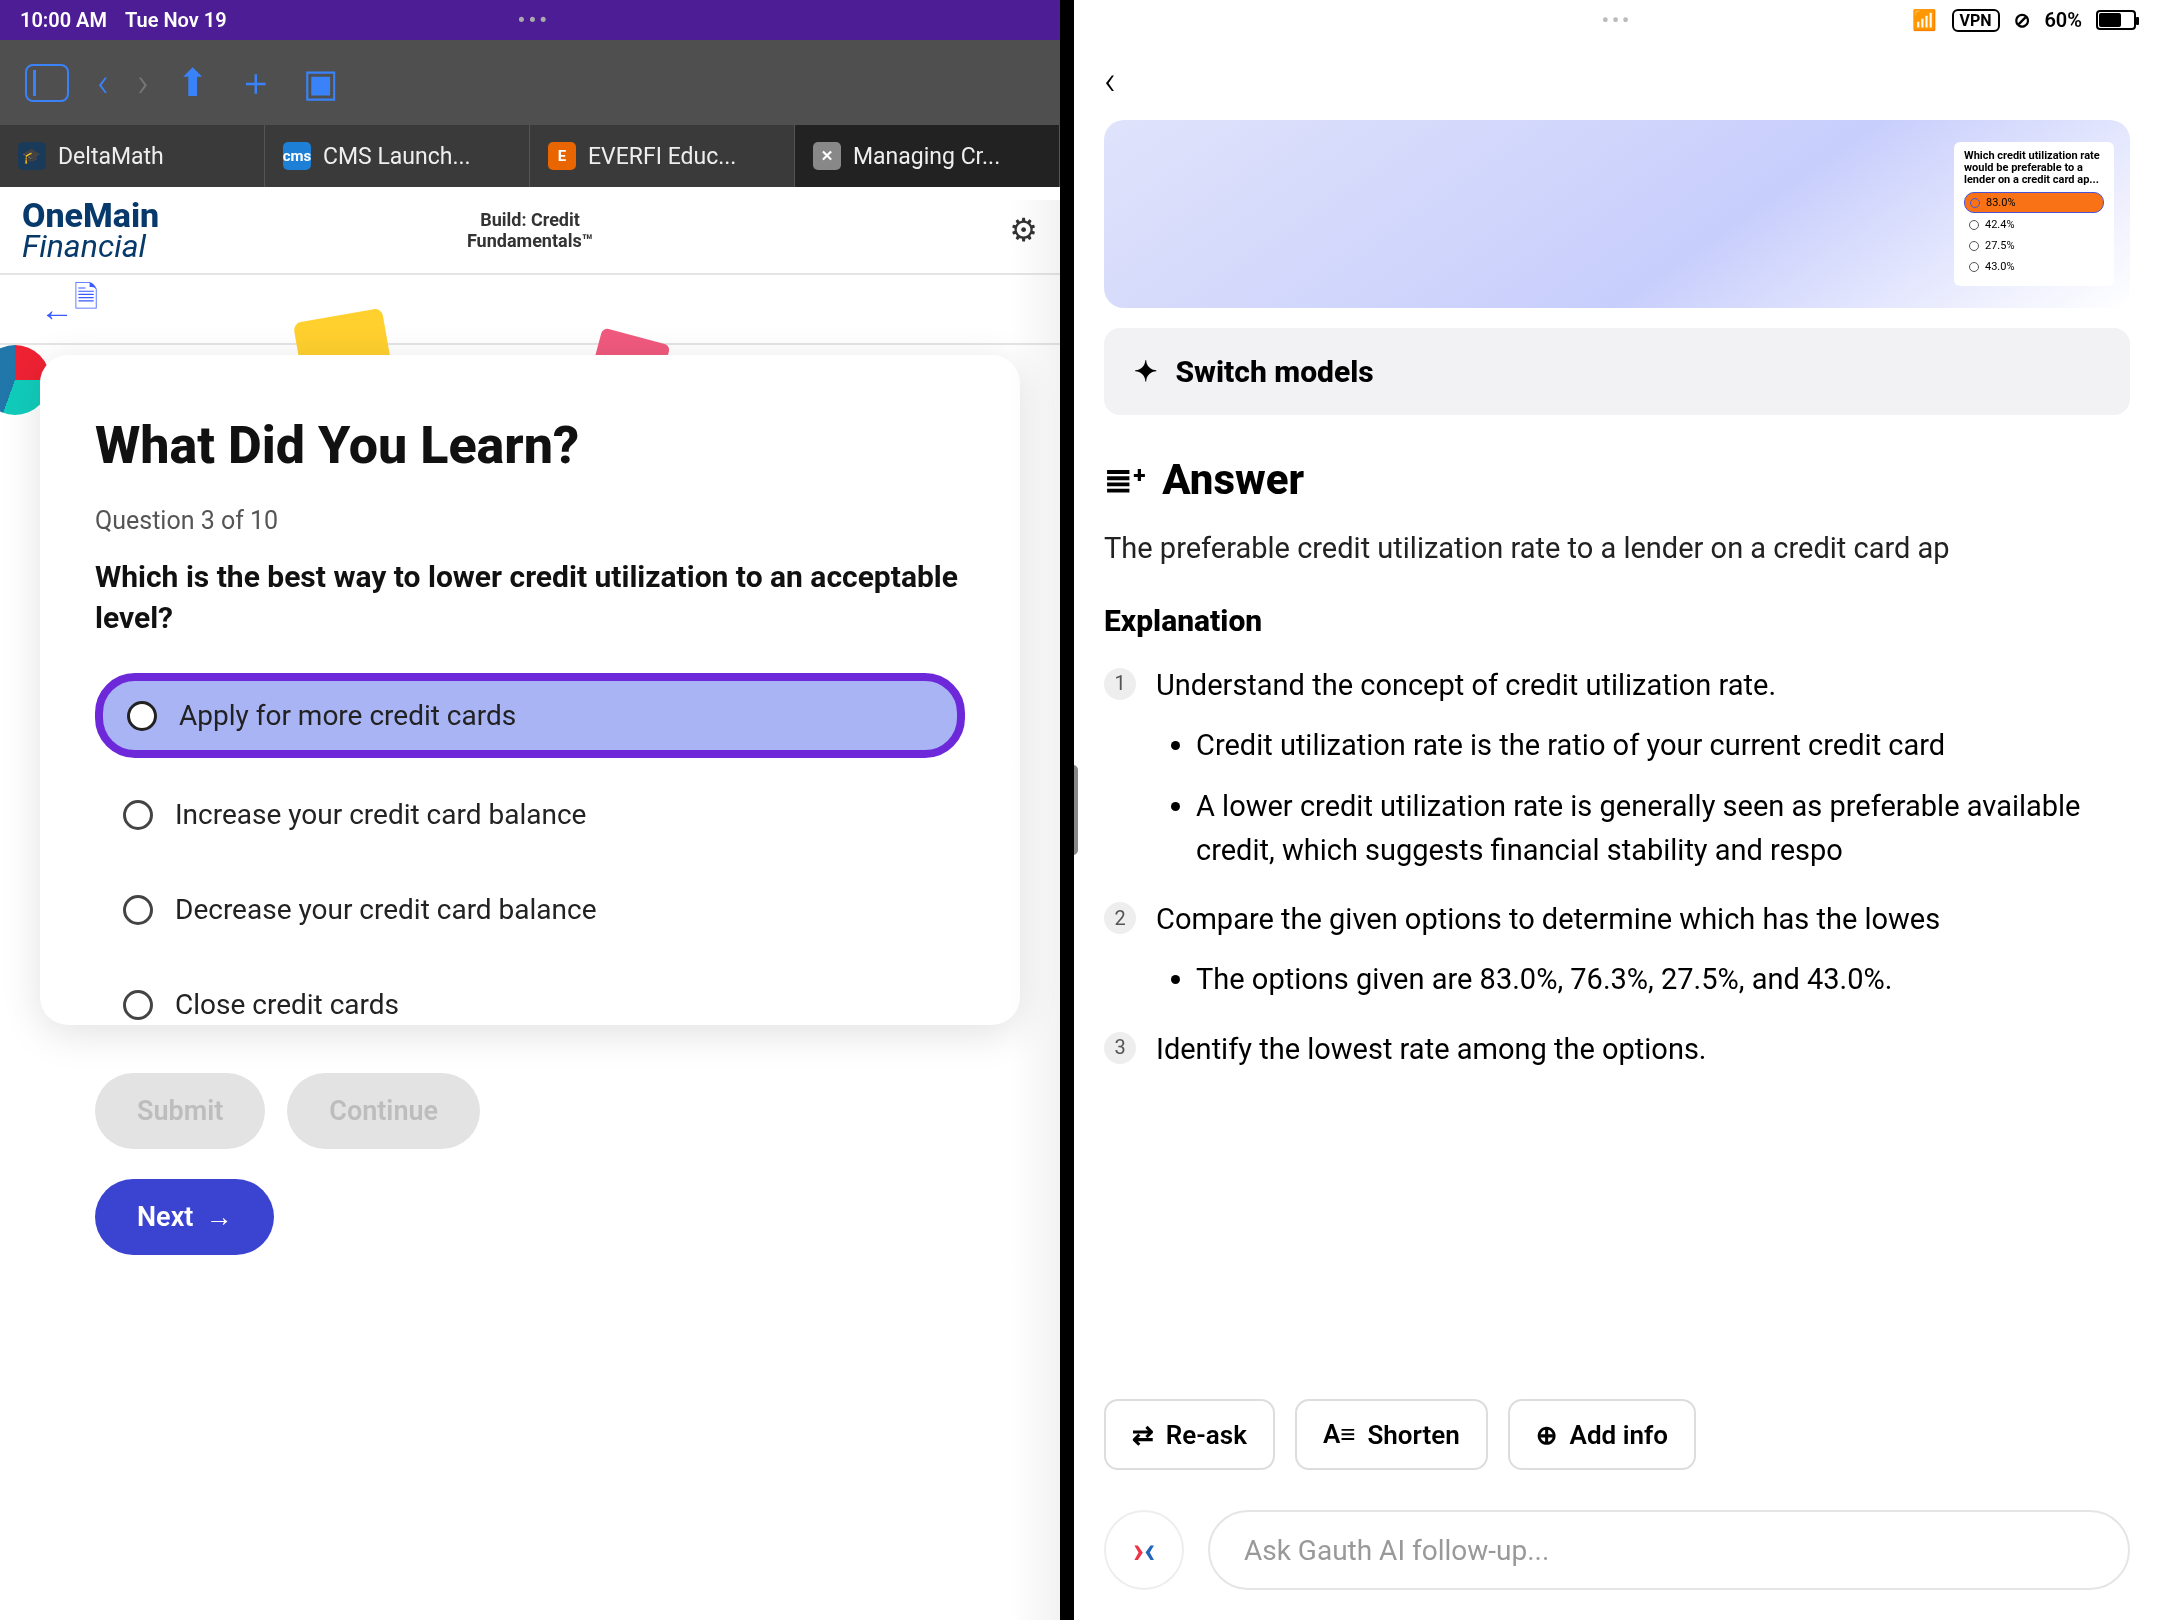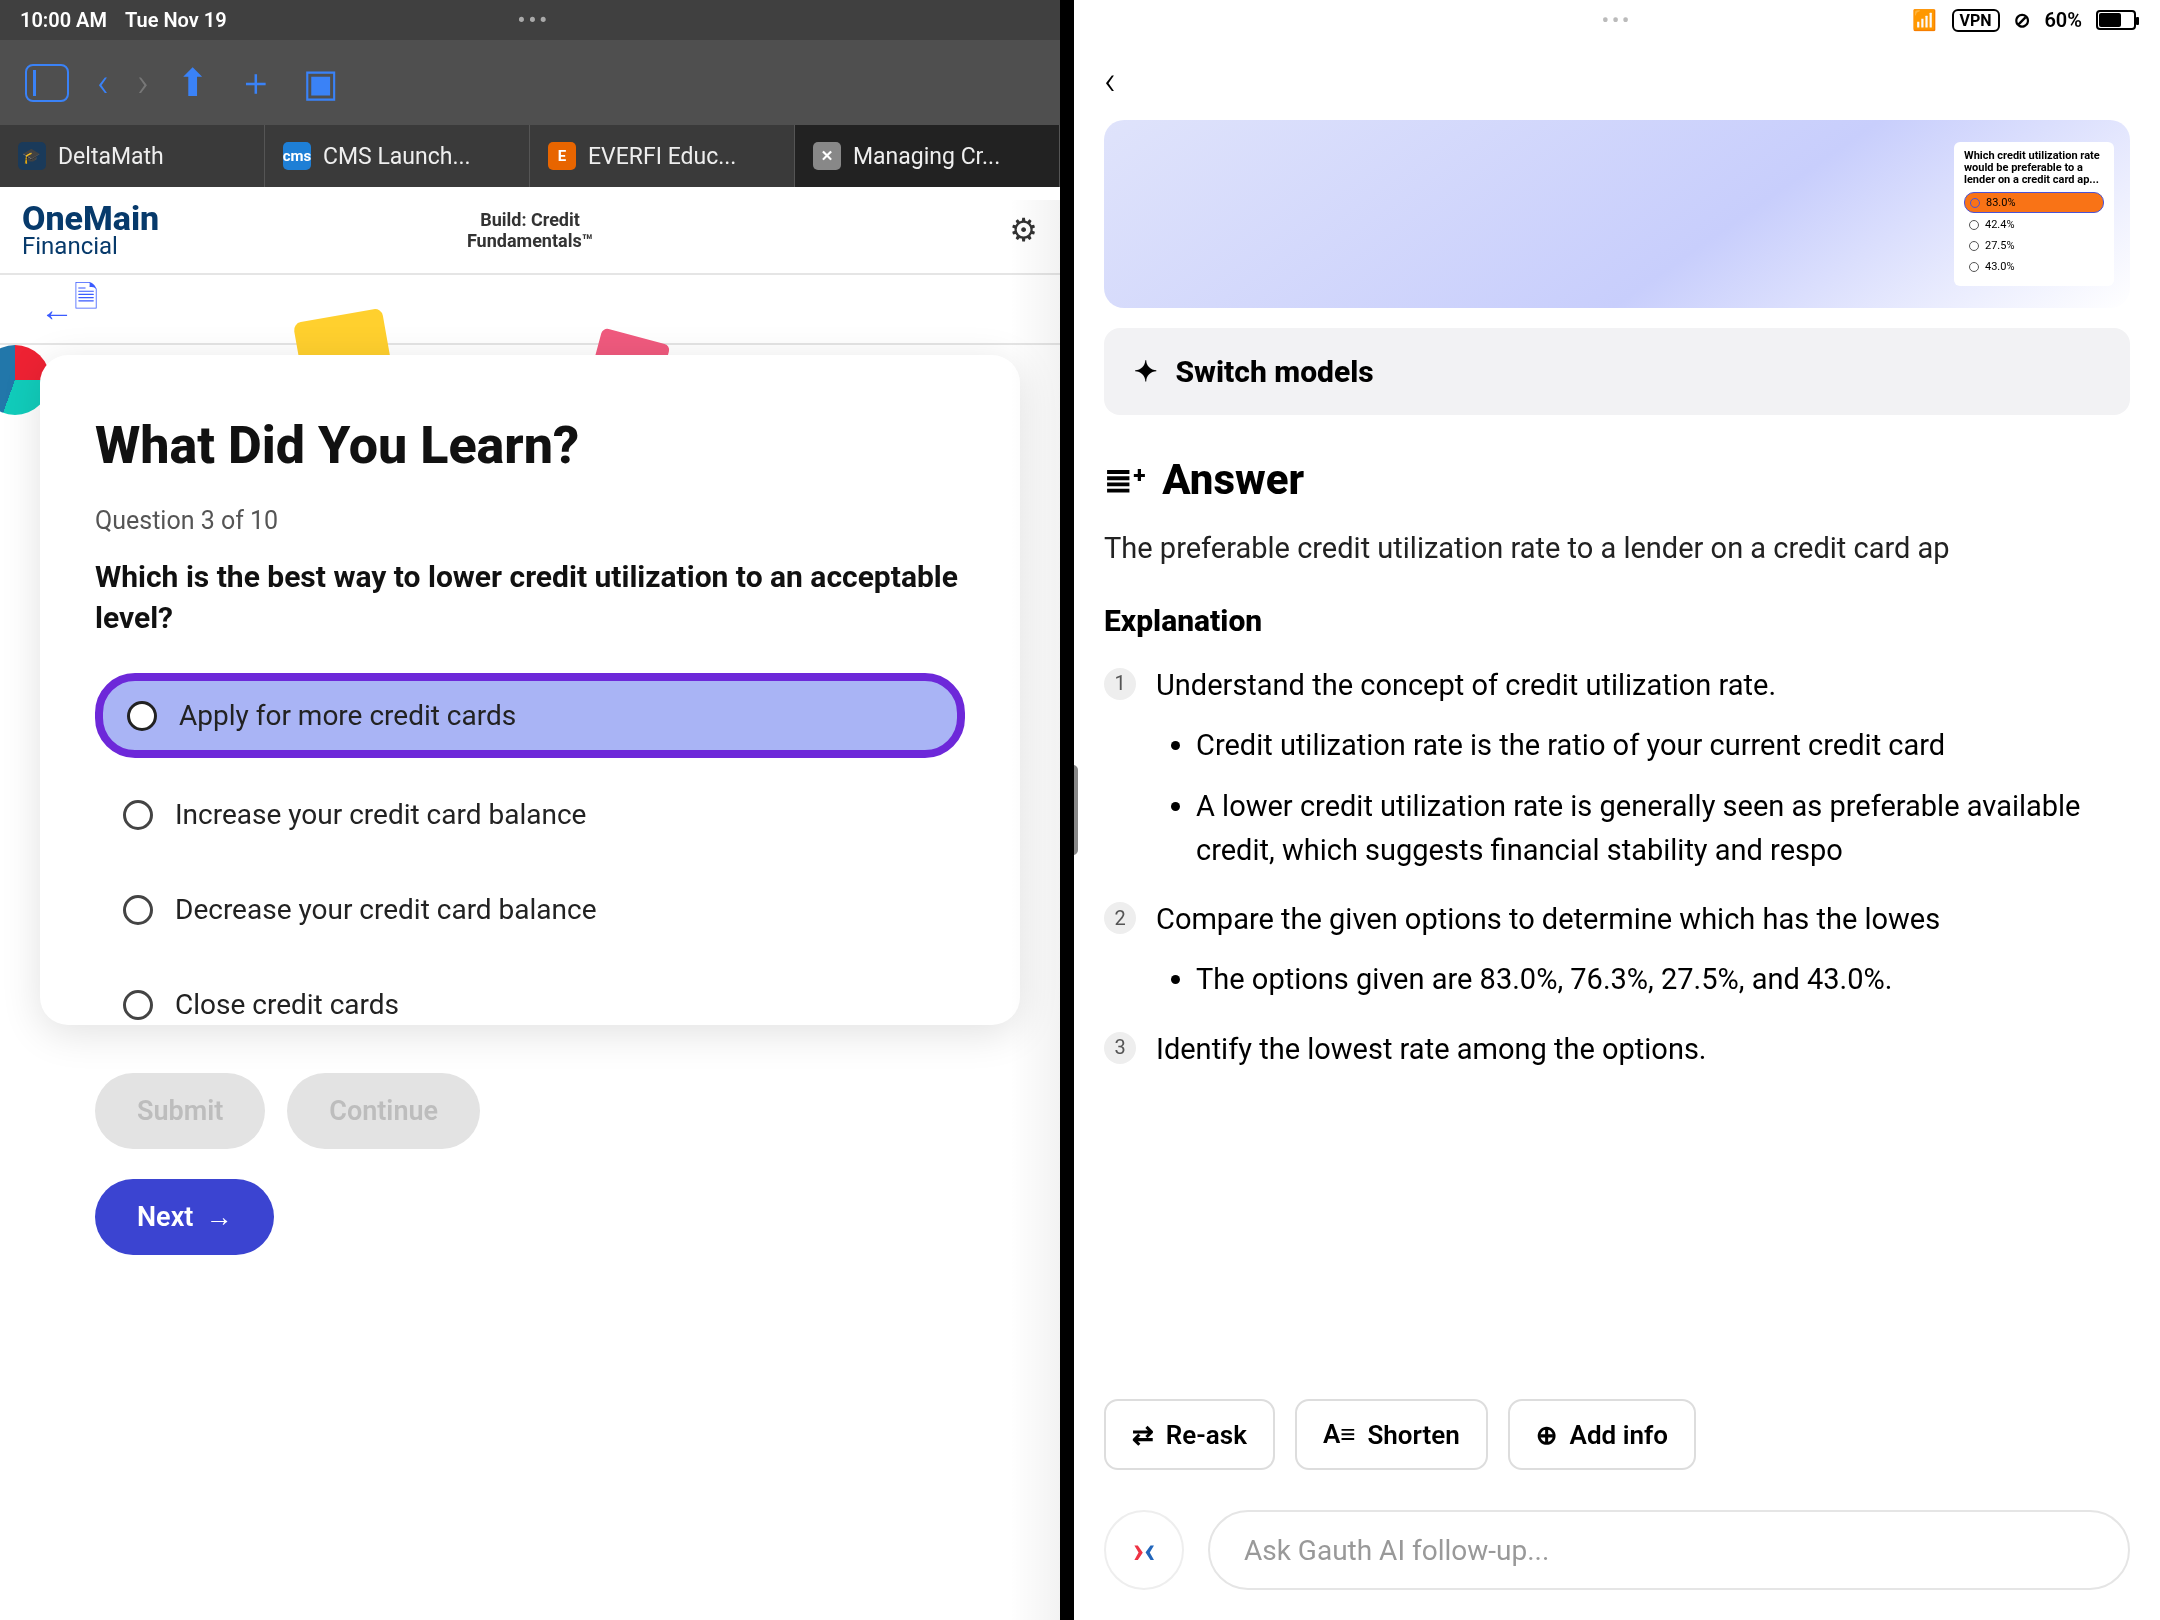--- a/index.html
+++ b/index.html
@@ -2,21 +2,21 @@
 <html><head>
 <meta charset="utf-8">
 <style>
 * { margin:0; padding:0; box-sizing:border-box; font-family:-apple-system,BlinkMacSystemFont,"Segoe UI",Roboto,sans-serif; }
 body { width:2160px; height:1620px; display:flex; background:#fff; overflow:hidden; }
 
 
 .left { width:1060px; height:100%; display:flex; flex-direction:column; background:#fff; position:relative; }
 
 
-.ios-status { height:40px; background:#404040; color:#fff; display:flex; align-items:center; padding:16px 20px; font-size:20px; font-weight:600; }
+.ios-status { height:40px; background:#4c1d95; color:#fff; display:flex; align-items:center; padding:16px 20px; font-size:20px; font-weight:600; }
 .ios-status .time { margin-right:18px; }
 .ios-status .dots { margin-left:auto; margin-right:490px; color:#aaa; letter-spacing:3px; font-size:22px;}
 
 .safari-bar { height:85px; background:#4f4f4f; display:flex; align-items:center; padding:0 25px; gap:28px; }
 .sq-btn { width:44px; height:38px; border:2.5px solid #3a82f7; border-radius:8px; position:relative; }
 .sq-btn::after{content:"";position:absolute;left:6px;top:4px;bottom:4px;width:2.5px;background:#3a82f7;}
 .nav-arrow { color:#3a82f7; font-size:40px; font-weight:300; }
 .nav-arrow.dim { color:#777; }
 .url-pill { flex:0 0 420px; height:58px; background:#6b6b6b; border-radius:14px; display:flex; align-items:center; padding:0 20px; color:#ddd; font-size:25px; gap:14px;}
 .url-pill .aa{font-weight:700; font-size:22px; font-variant:small-caps;}
@@ -30,21 +30,21 @@
 .tab.active { background:#222; }
 .tab .favicon{width:28px;height:28px;border-radius:5px;display:inline-flex;align-items:center;justify-content:center;color:#fff;font-size:15px;font-weight:700;}
 .fav-dm{background:#1a3a5a;}
 .fav-cms{background:#1e7fd6;}
 .fav-ev{background:#e86500;}
 .fav-x{background:#888;}
 
 
 .om-header{height:88px;border-bottom:2px solid #e5e5e5;display:flex;align-items:center;padding:0 22px;position:relative;}
 .om-logo{color:#073a6b;font-weight:800;font-size:34px;line-height:0.95;}
-.om-logo small{display:block;font-weight:400;font-size:24px;}
+.om-logo small{display:block;font-weight:400;font-size:32px;font-style:italic;}
 .om-center{position:absolute;left:50%;transform:translateX(-50%);text-align:center;font-size:18px;font-weight:700;color:#333;}
 .om-gear{margin-left:auto;font-size:32px;color:#333;}
 
 
 .sub-bar{height:70px;border-bottom:2px solid #e5e5e5;display:flex;align-items:center;padding:0 40px;}
 .sub-bar .back{color:#3b5bff;font-size:34px;font-weight:700;}
 .sub-bar .right{margin-left:auto;display:flex;gap:32px;}
 .sub-bar .ic{color:#3b5bff;font-size:30px;}
 
 

